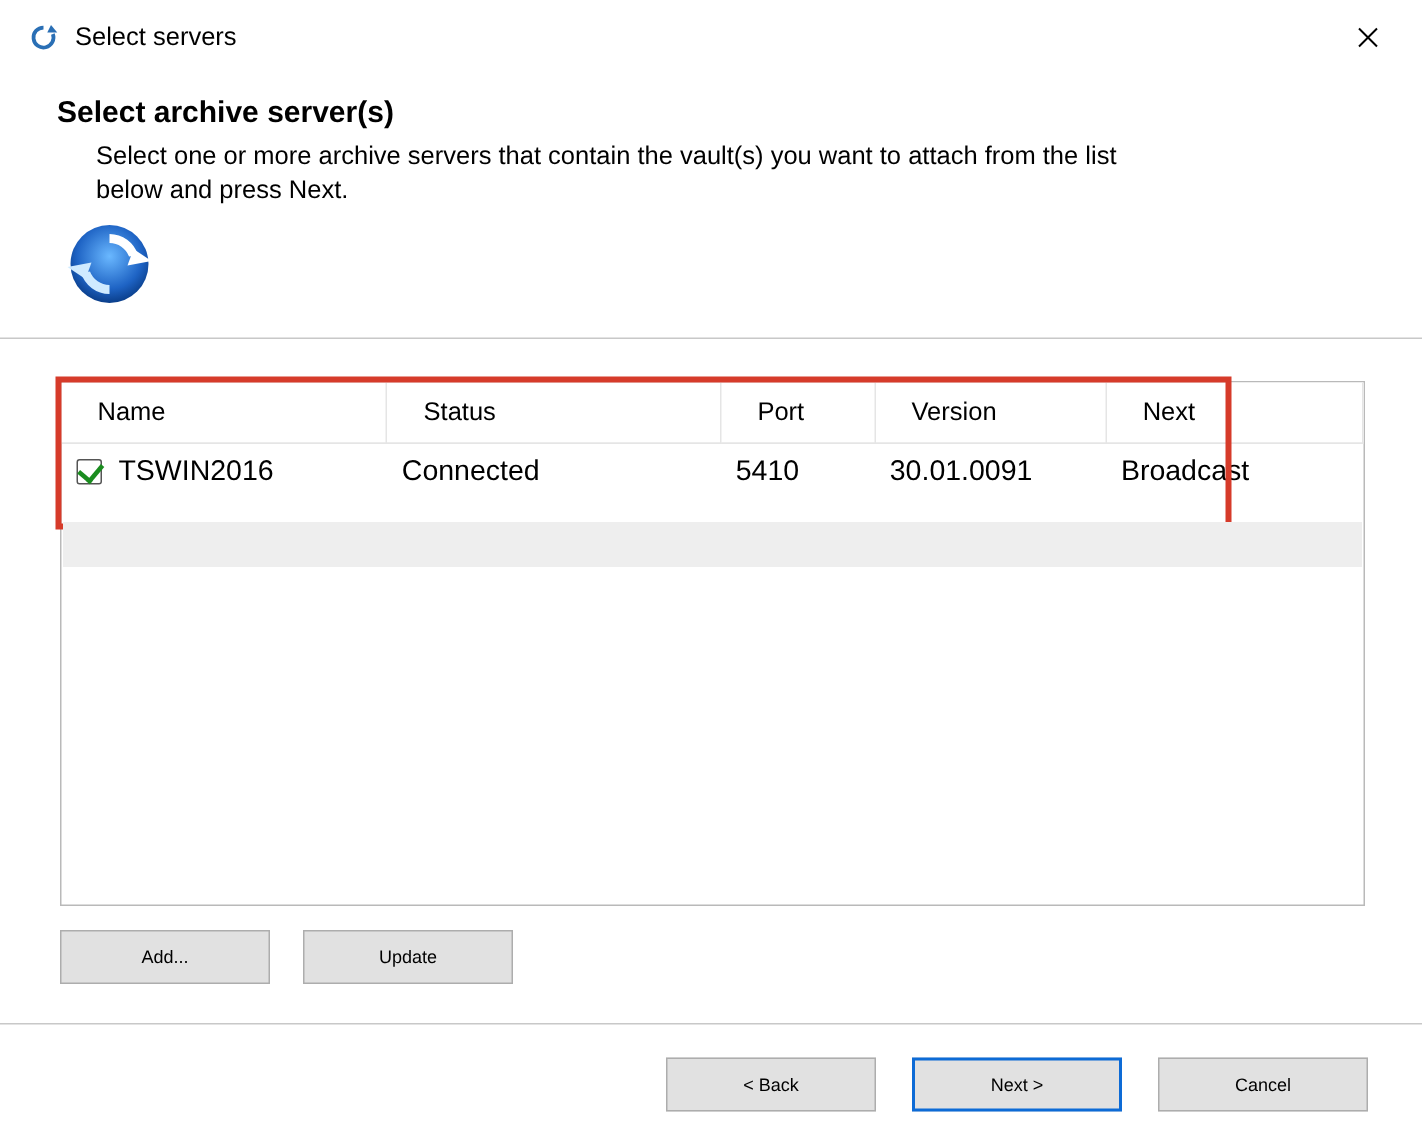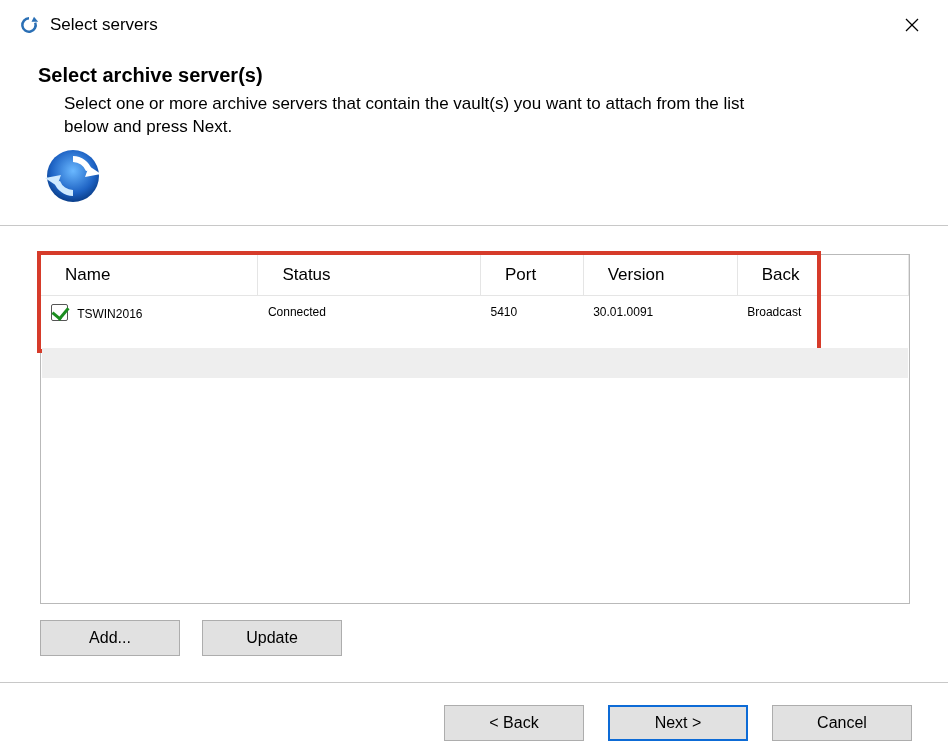--- a/index.html
+++ b/index.html
@@ -83,21 +83,21 @@
   table.server-table th {
     text-align: left;
     font-weight: normal;
     font-size: 17px;
     padding: 10px 24px;
     background: #fff;
     border-right: 1px solid #e5e5e5;
     border-bottom: 1px solid #e5e5e5;
   }
   table.server-table td {
-    font-size: 12px;
+    font-size: 19px;
     padding: 8px 10px;
     vertical-align: middle;
   }
   .col-name   { width: 190px; }
   .col-status { width: 195px; }
   .col-port   { width: 90px; }
   .col-version{ width: 135px; }
   .col-type   { width: 150px; }
   .chk {
     display: inline-block;
@@ -125,21 +125,21 @@
     background: #eeeeee;
   }
   .action-row {
     display: flex; gap: 22px;
     margin-top: 16px;
   }
   .btn {
     min-width: 140px; height: 36px;
     background: #e1e1e1;
     border: 1px solid #adadad;
-    font-size: 16px;
+    font-size: 12px;
     font-family: inherit;
     cursor: pointer;
     padding: 0 12px;
   }
   .hr2 {
     border: none; border-top: 1px solid #c8c8c8;
     margin: 14px 0 0 0;
   }
   .footer {
     display: flex;
@@ -210,21 +210,21 @@
 
     <div class="table-wrapper">
       <div class="red-overlay"></div>
       <table class="server-table">
         <thead>
           <tr>
             <th class="col-name">Name</th>
             <th class="col-status">Status</th>
             <th class="col-port">Port</th>
             <th class="col-version">Version</th>
-            <th class="col-type">Back</th>
+            <th class="col-type">Next</th>
           </tr>
         </thead>
         <tbody>
           <tr>
             <td>
               <span class="chk checked"></span>
               <span>TSWIN2016</span>
             </td>
             <td>Connected</td>
             <td>5410</td>

